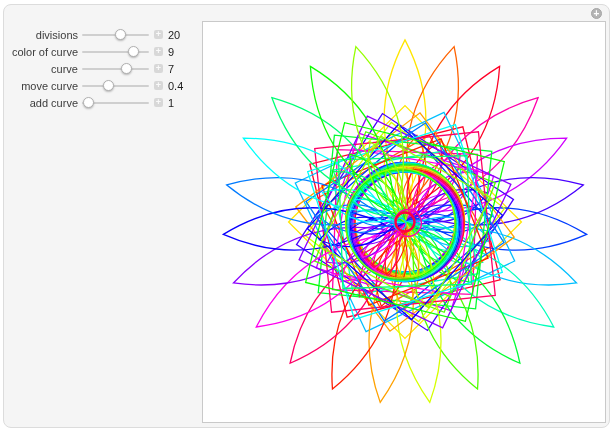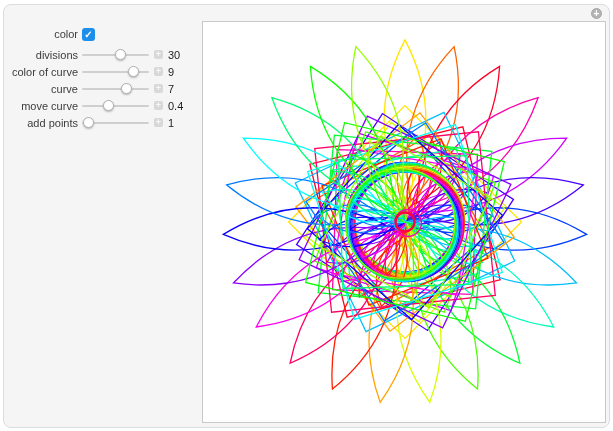--- a/index.html
+++ b/index.html
@@ -34,32 +34,28 @@
   svg { display:block; }
 </style>
 </head>
 <body>
 
 <div class="frame"></div>
 
 <div class="plus-badge">+</div>
 
 <div class="controls">
-  <div class="row checkbox-row">
-    <span class="lbl">color</span>
-    <span class="checkbox" id="color-checkbox" style="background: rgb(29, 142, 233);">✓</span>
-  </div>
   <div id="slider-rows">
   <div class="row">
     <span class="lbl">divisions</span>
     <span class="track">
       <span class="thumb" style="left: calc(57% - 5.5px);"></span>
     </span>
     <span class="stepper">+</span>
-    <span class="val">30</span>
+    <span class="val">20</span>
   </div>
 
   <div class="row">
     <span class="lbl">color of curve</span>
     <span class="track">
       <span class="thumb" style="left: calc(77% - 5.5px);"></span>
     </span>
     <span class="stepper">+</span>
     <span class="val">9</span>
   </div>
@@ -76,21 +72,21 @@
   <div class="row">
     <span class="lbl">move curve</span>
     <span class="track">
       <span class="thumb" style="left: calc(39% - 5.5px);"></span>
     </span>
     <span class="stepper">+</span>
     <span class="val">0.4</span>
   </div>
 
   <div class="row">
-    <span class="lbl">add points</span>
+    <span class="lbl">add curve</span>
     <span class="track">
       <span class="thumb" style="left: calc(10% - 5.5px);"></span>
     </span>
     <span class="stepper">+</span>
     <span class="val">1</span>
   </div>
 </div>
 </div>
 
 <div class="graphic-panel">

